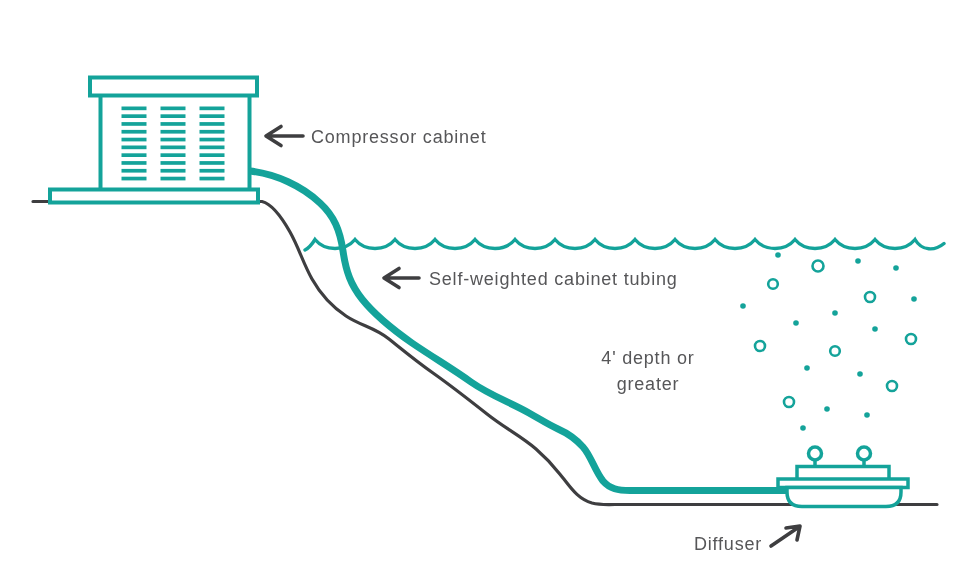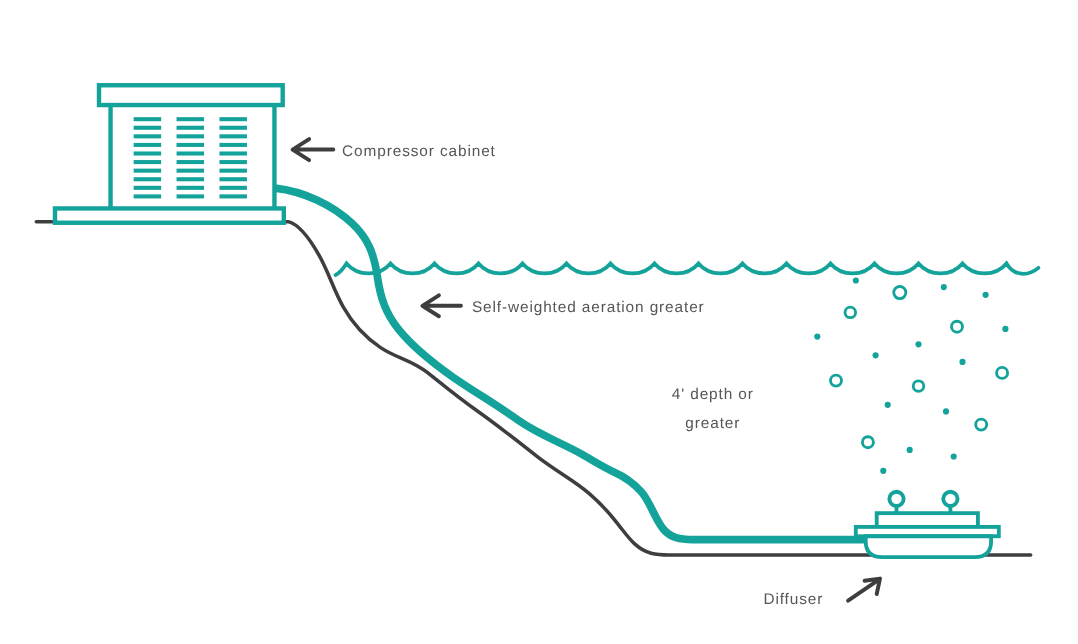--- a/index.html
+++ b/index.html
@@ -7,21 +7,21 @@
     position:relative;
     width:980px;height:585px;
     background:var(--bg,#fff);
     font-family:"Liberation Sans", sans-serif;
     overflow:hidden;
   }
   .canvas svg{position:absolute;left:0;top:0;}
   .label{
     position:absolute;
     color:var(--text,#565658);
-    font-size:14px;
+    font-size:18px;
     letter-spacing:0.8px;
     line-height:26px;
     white-space:nowrap;
   }
   .label.centered{
     text-align:center;
     white-space:pre-line;
   }
   
   .dark-line{stroke:var(--dark,#3E3E40);fill:none;stroke-width:3.2;stroke-linecap:round;}
@@ -148,19 +148,19 @@
     <g>
       <path class="arrow" d="M419,278 H388 M399,268.5 L384,278 L399,287.5"></path>
     </g>
     <g>
       <path class="arrow" d="M771,546 L796,529 M786,528 L800,526 L797,540"></path>
     </g>
   </svg>
 
   <div class="label" style="left:311px;top:124px;">Compressor cabinet</div>
 
-  <div class="label" style="left:429px;top:266px;">Self-weighted aeration greater</div>
+  <div class="label" style="left:429px;top:266px;">Self-weighted cabinet tubing</div>
 
   <div class="label centered" style="left:573px;top:345px;width:150px;text-align:center;">4' depth or
 greater</div>
 
   <div class="label" style="left:694px;top:531px;text-align:center;">Diffuser</div>
 </div>
 
 </body></html>

